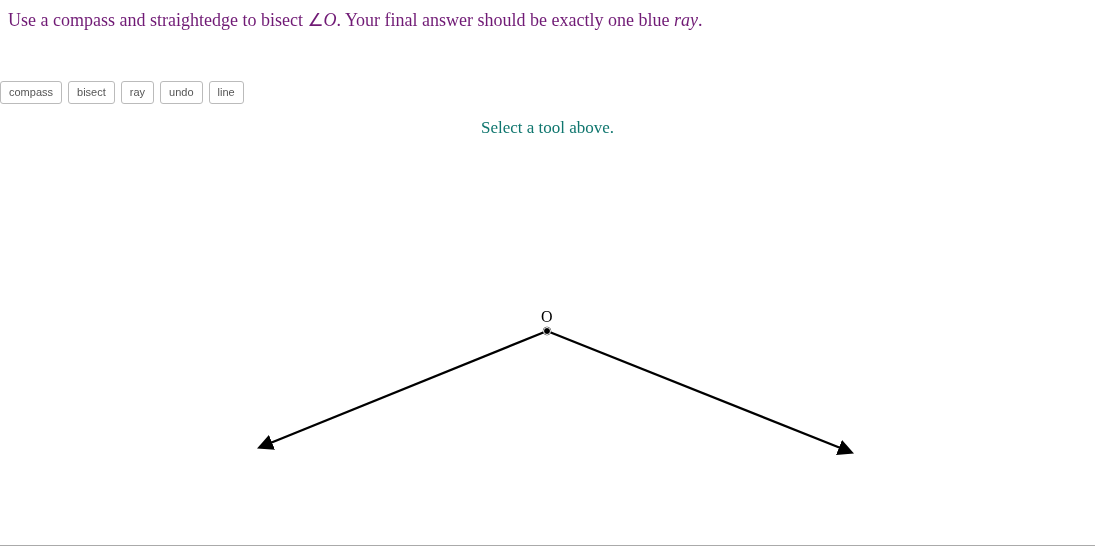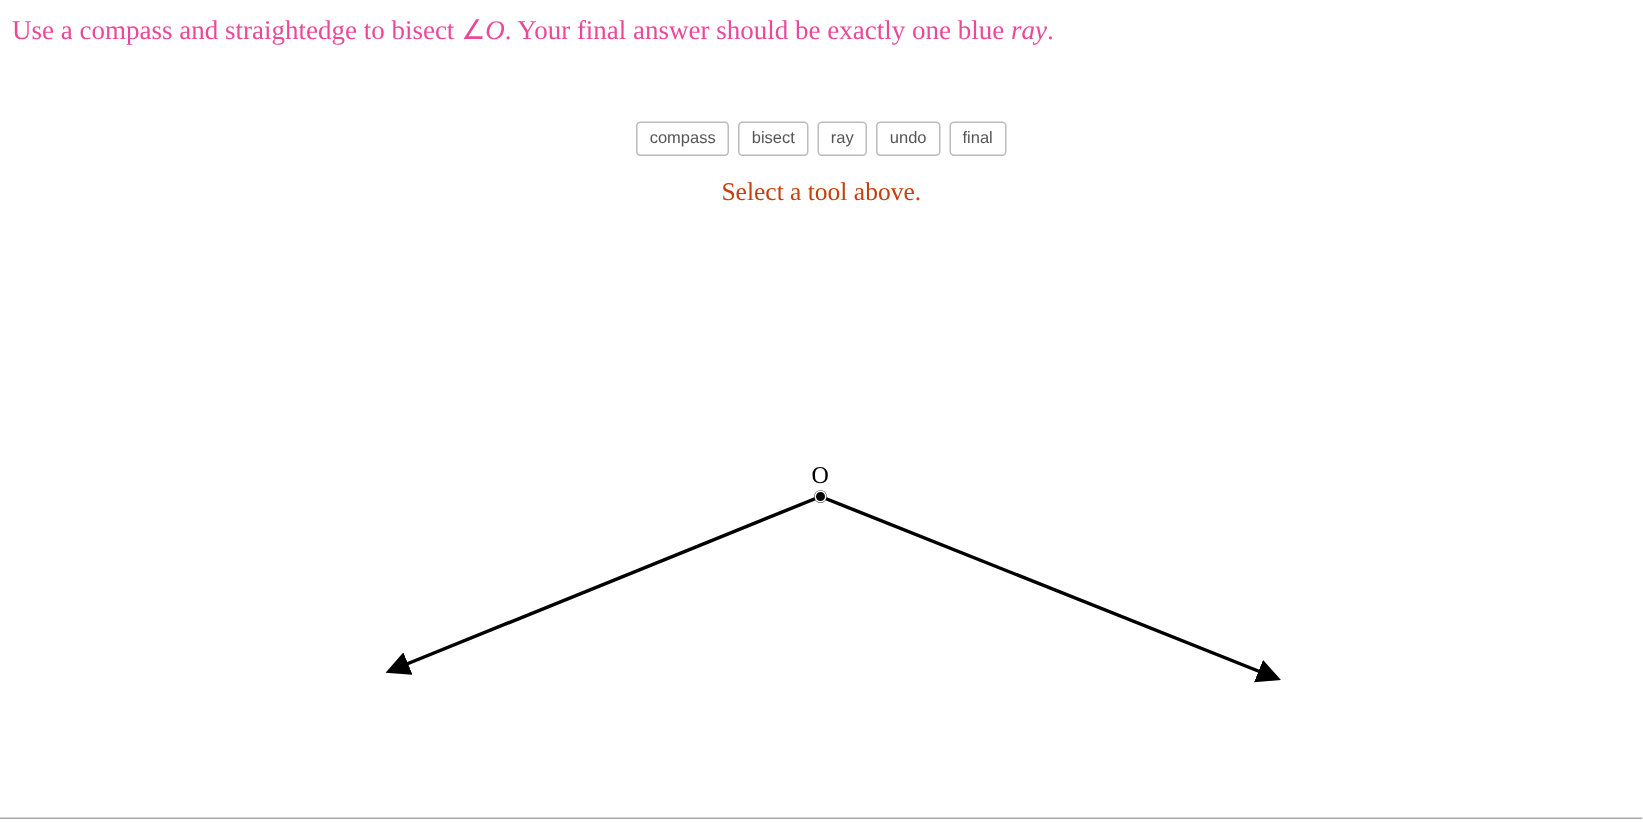--- a/index.html
+++ b/index.html
@@ -6,49 +6,49 @@
     body {
       font-family: Georgia, 'Times New Roman', serif;
       background: #fff;
       width: 1095px;
       height: 548px;
       overflow: hidden;
       position: relative;
     }
     .prompt {
       font-size: 18px;
-      color: #ec4899;
+      color: #701a75;
       padding: 8px 10px 0 8px;
       line-height: 1.4;
     }
     .angle-sym { font-family: 'Times New Roman', serif; }
     .angle-var { font-style: italic; font-family: 'Times New Roman', serif; }
     .ray-em { font-style: italic; }
     .toolbar {
       display: flex;
-      justify-content: center;
+      justify-content: flex-start;
       gap: 6px;
       margin-top: 48px;
     }
     .tool-btn {
       font-family: Arial, Helvetica, sans-serif;
       font-size: 11px;
       color: #555;
       background: #fff;
       border: 1px solid #bbb;
       border-radius: 3px;
       padding: 4px 8px;
       cursor: pointer;
       line-height: 1.2;
     }
     .hint {
       text-align: center;
       margin-top: 14px;
       font-size: 17px;
-      color: #c2410c;
+      color: #0f766e;
       font-family: Georgia, serif;
     }
     .canvas-wrap {
       position: relative;
       width: 100%;
       height: 420px;
     }
     .canvas-wrap svg {
       position: absolute;
       top: 0; left: 0;
@@ -71,21 +71,21 @@
 
 <div class="prompt">
   <span>Use a compass and straightedge to bisect </span><span class="angle-sym">∠</span><span class="angle-var">O</span><span>. Your final answer should be exactly one blue </span><span class="ray-em">ray</span><span>.</span>
 </div>
 
 <div class="toolbar">
   <button class="tool-btn">compass</button>
   <button class="tool-btn">bisect</button>
   <button class="tool-btn">ray</button>
   <button class="tool-btn">undo</button>
-  <button class="tool-btn">final</button>
+  <button class="tool-btn">line</button>
 </div>
 
 <div class="hint">Select a tool above.</div>
 
 <div class="canvas-wrap">
   <svg viewBox="0 0 1095 420">
     <defs>
       <marker id="arrow1" viewBox="0 0 10 10" refX="6" refY="5" markerWidth="7" markerHeight="7" orient="auto-start-reverse">
         <path d="M 0 0 L 10 5 L 0 10 z" fill="#000"></path>
       </marker>

